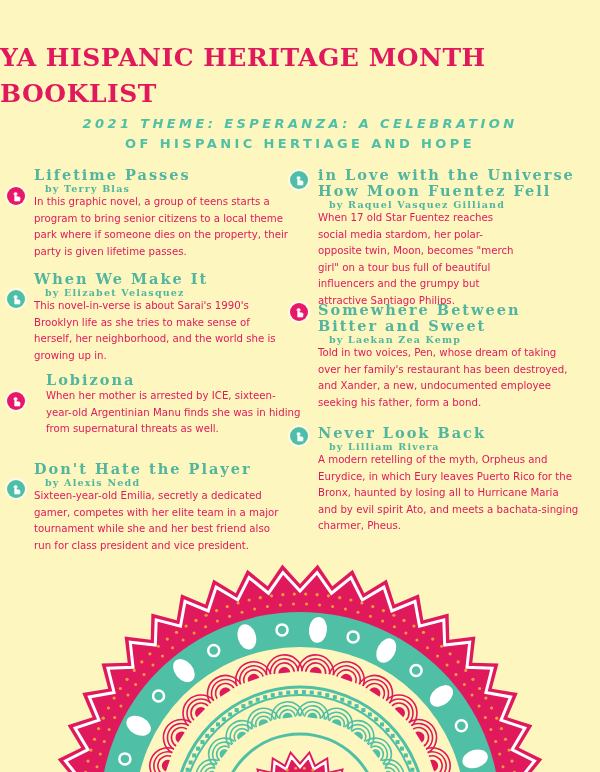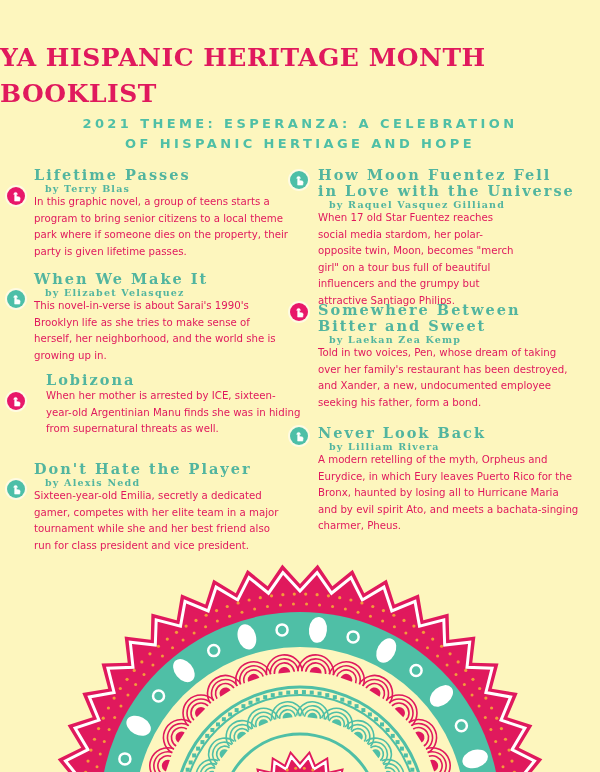--- a/index.html
+++ b/index.html
@@ -2,21 +2,21 @@
 <html><head>
 <meta charset="utf-8">
 <style>
   html, body { margin:0; padding:0; }
   body { width:600px; height:772px; overflow:hidden; background:#fdf5bd; position:relative; font-family:"Liberation Sans", sans-serif; }
   .page { position:absolute; left:0; top:0; width:600px; height:772px; background:#fdf6be; overflow:hidden; }
   .title { position:absolute; left:0; width:600px; color:#e0195d; font-family:"DejaVu Serif", serif; font-weight:bold; font-size:25px; letter-spacing:0.5px; line-height:36px; }
   .t1 { top:40px; }
   .t2 { top:76px; }
   .subtitle { position:absolute; left:0; width:600px; text-align:center; color:#4fbfa6; font-family:"DejaVu Sans", sans-serif; font-weight:bold; font-size:13px; letter-spacing:3.4px; line-height:20px; }
-  .s1 { top:114px; }
+  .s1 { top:114px;font-style:italic; }
   .s2 { top:134px; }
   .book { position:absolute; }
   .book .bt { color:#52b59f; font-family:"DejaVu Serif", serif; font-weight:bold; font-size:14.5px; letter-spacing:2px; line-height:16px; }
   .book .ba { color:#52b59f; font-family:"DejaVu Serif", serif; font-weight:bold; font-size:9.5px; letter-spacing:1.2px; line-height:11px;padding-left:11px; }
   .book .bd { color:#e0195d; font-family:"DejaVu Sans", sans-serif; font-size:10.2px; line-height:16.6px; }
   .icon { position:absolute; width:18px; height:18px; border-radius:50%; box-shadow:0 0 0 2px rgba(255,255,255,0.55); display:flex; align-items:center; justify-content:center; }
   .icon.pink { background:#e8176a; }
   .icon.teal { background:#4dbfa8; }
   .icon svg { width:11px; height:11px; }
   .mandala { position:absolute; left:0; top:555px; width:600px; height:217px; }
@@ -73,22 +73,22 @@
     <div class="ba">by Alexis Nedd</div>
     <div class="bd">Sixteen-year-old Emilia, secretly a dedicated gamer, competes with her elite team in a major tournament while she and her best friend also run for class president and vice president.</div>
   </div>
 
   <div class="icon teal" style="left:290px;top:171px;">
     <svg viewBox="0 0 12 12">
         <path d="M4 11 L4 5 Q4 4 5 4 Q6 4 6 5 L6 6 L9 6.5 Q10 6.8 10 8 L9.5 11 Z M3 4 Q3 1.5 5 1.5 Q7 1.5 7 4" fill="#fff" stroke="#fff" stroke-width="0.6"></path>
       </svg>
   </div>
   <div class="book" style="left:318px;top:167px;width:280px;">
+    <div class="bt">in Love with the Universe</div>
     <div class="bt">How Moon Fuentez Fell</div>
-    <div class="bt">in Love with the Universe</div>
     <div class="ba">by Raquel Vasquez Gilliand</div>
     <div class="bd" style="width:200px;">When 17 old Star Fuentez reaches social media stardom, her polar-opposite twin, Moon, becomes "merch girl" on a tour bus full of beautiful influencers and the grumpy but attractive Santiago Philips.</div>
   </div>
 
   <div class="icon pink" style="left:290px;top:303px;">
     <svg viewBox="0 0 12 12">
         <path d="M4 11 L4 5 Q4 4 5 4 Q6 4 6 5 L6 6 L9 6.5 Q10 6.8 10 8 L9.5 11 Z M3 4 Q3 1.5 5 1.5 Q7 1.5 7 4" fill="#fff" stroke="#fff" stroke-width="0.6"></path>
       </svg>
   </div>
   <div class="book" style="left:318px;top:302px;width:280px;">

